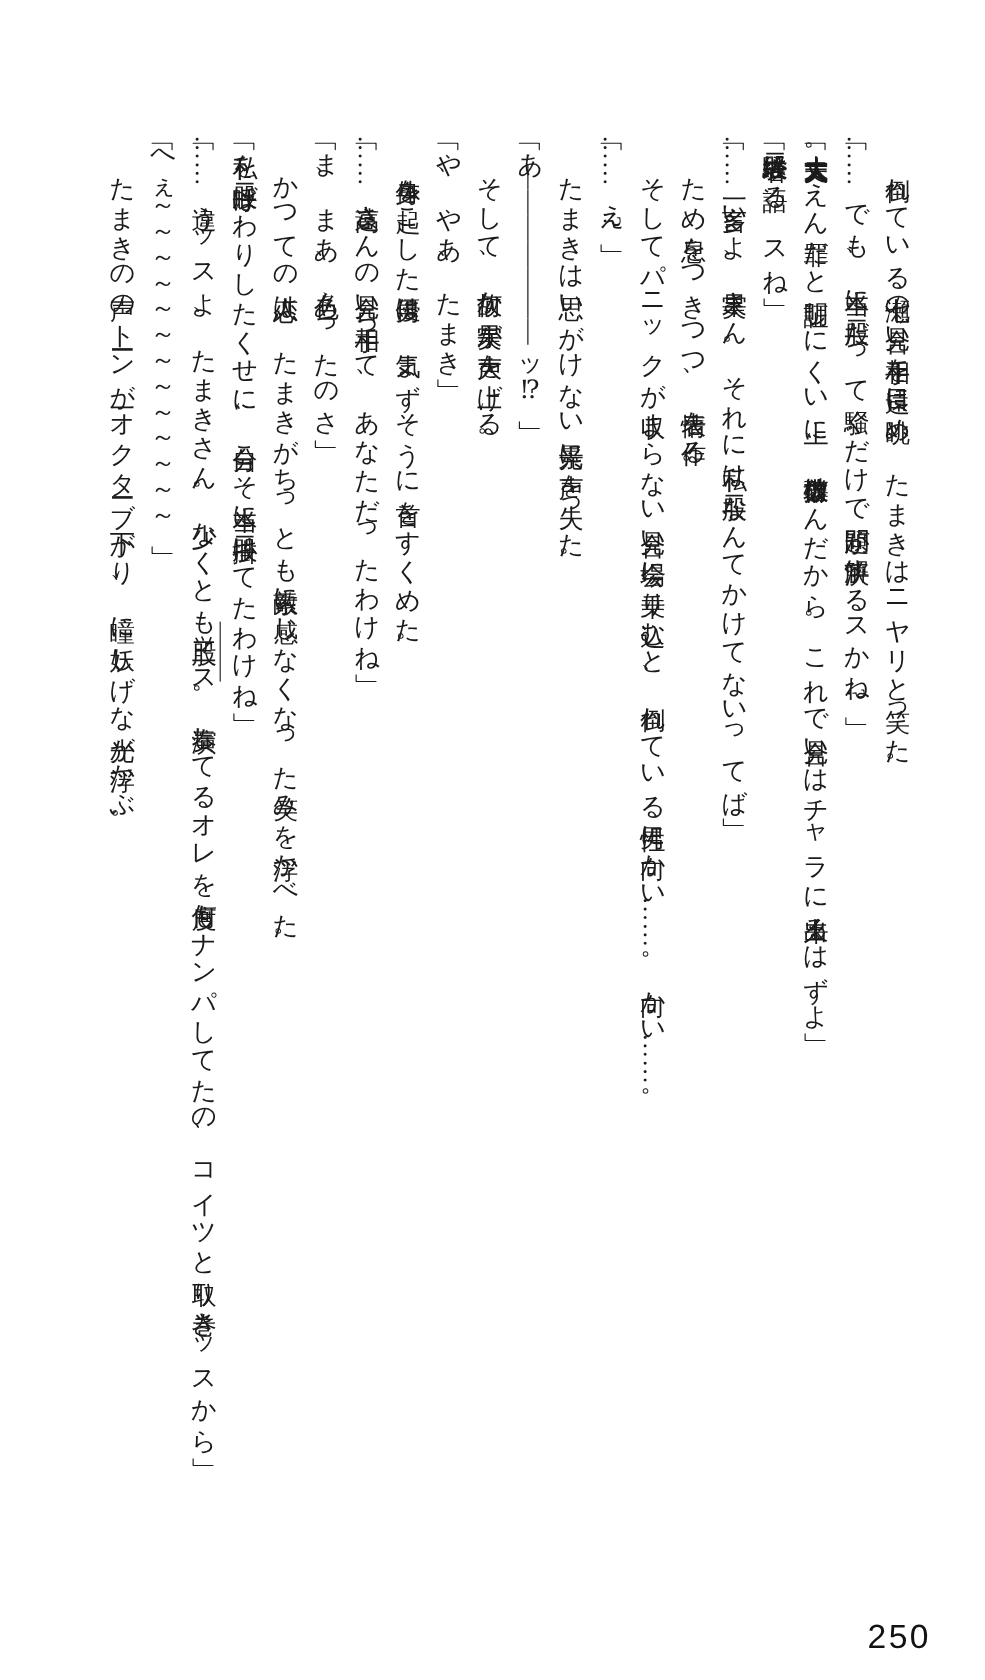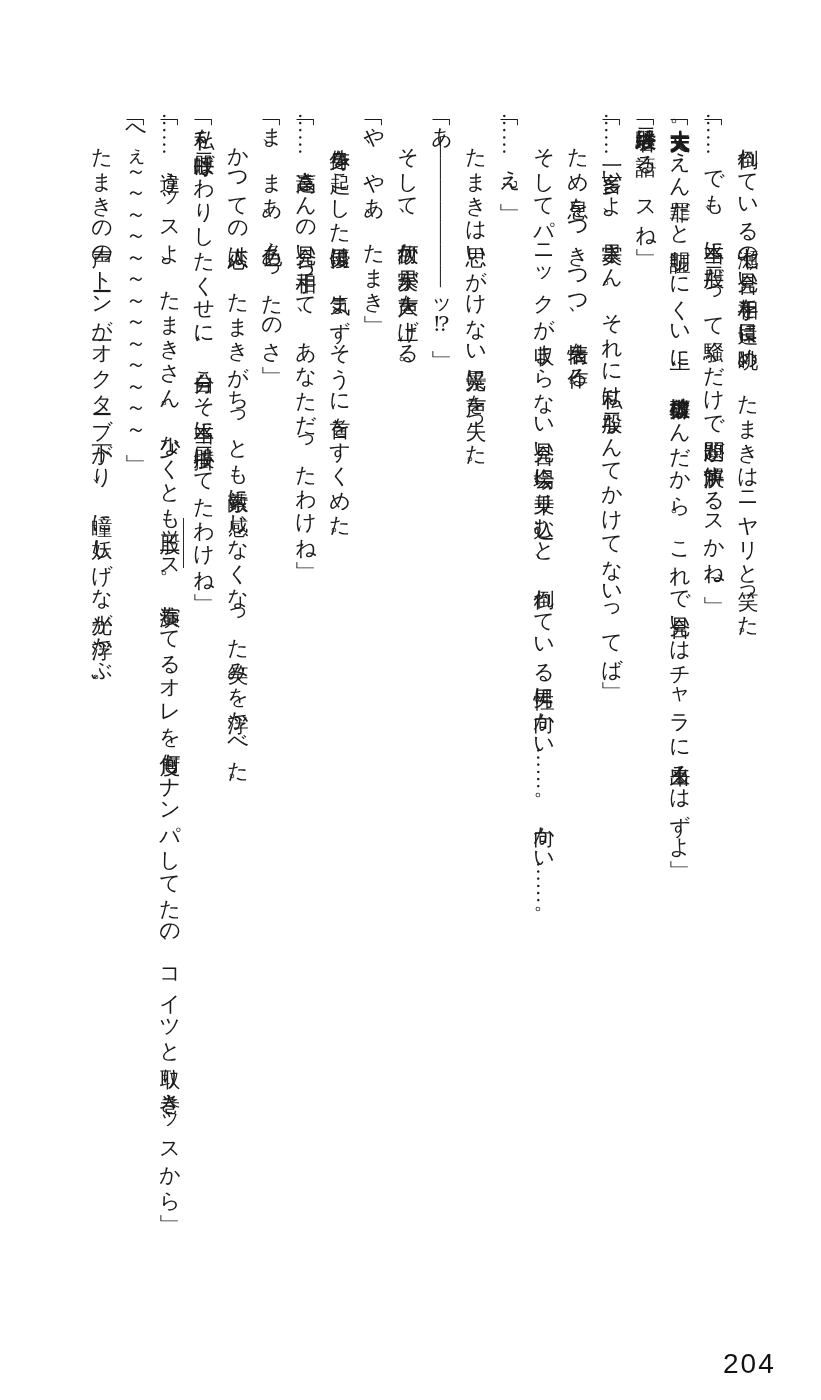--- a/index.html
+++ b/index.html
@@ -71,15 +71,15 @@
     <p class="dialogue">「ま、まあ、色々あったのさ」</p>
     <p class="narration">かつての恋人は、たまきがちっとも素敵に感じなくなった笑みを浮かべた。</p>
     <p class="dialogue">「私を二股呼ばわりしたくせに、自分こそ本当に二股掛けてたわけね」</p>
     <p class="dialogue">
       <span>「……違うッスよ、たまきさん。少なくとも</span><span class="em-line">三股ッス</span><span>。演奏してるオレを何度もナンパしてたの、コイツと取り巻きッスから」</span>
     </p>
     <p class="dialogue">「へぇ～～～～～～～～～～～～～」</p>
     <p class="narration">たまきの声のトーンが一オクターブ下がり、瞳に妖しげな光が浮かぶ。</p>
   </div>
 
-  <div class="page-number">204</div>
+  <div class="page-number">250</div>
 
 </div>
 
 </body></html>

